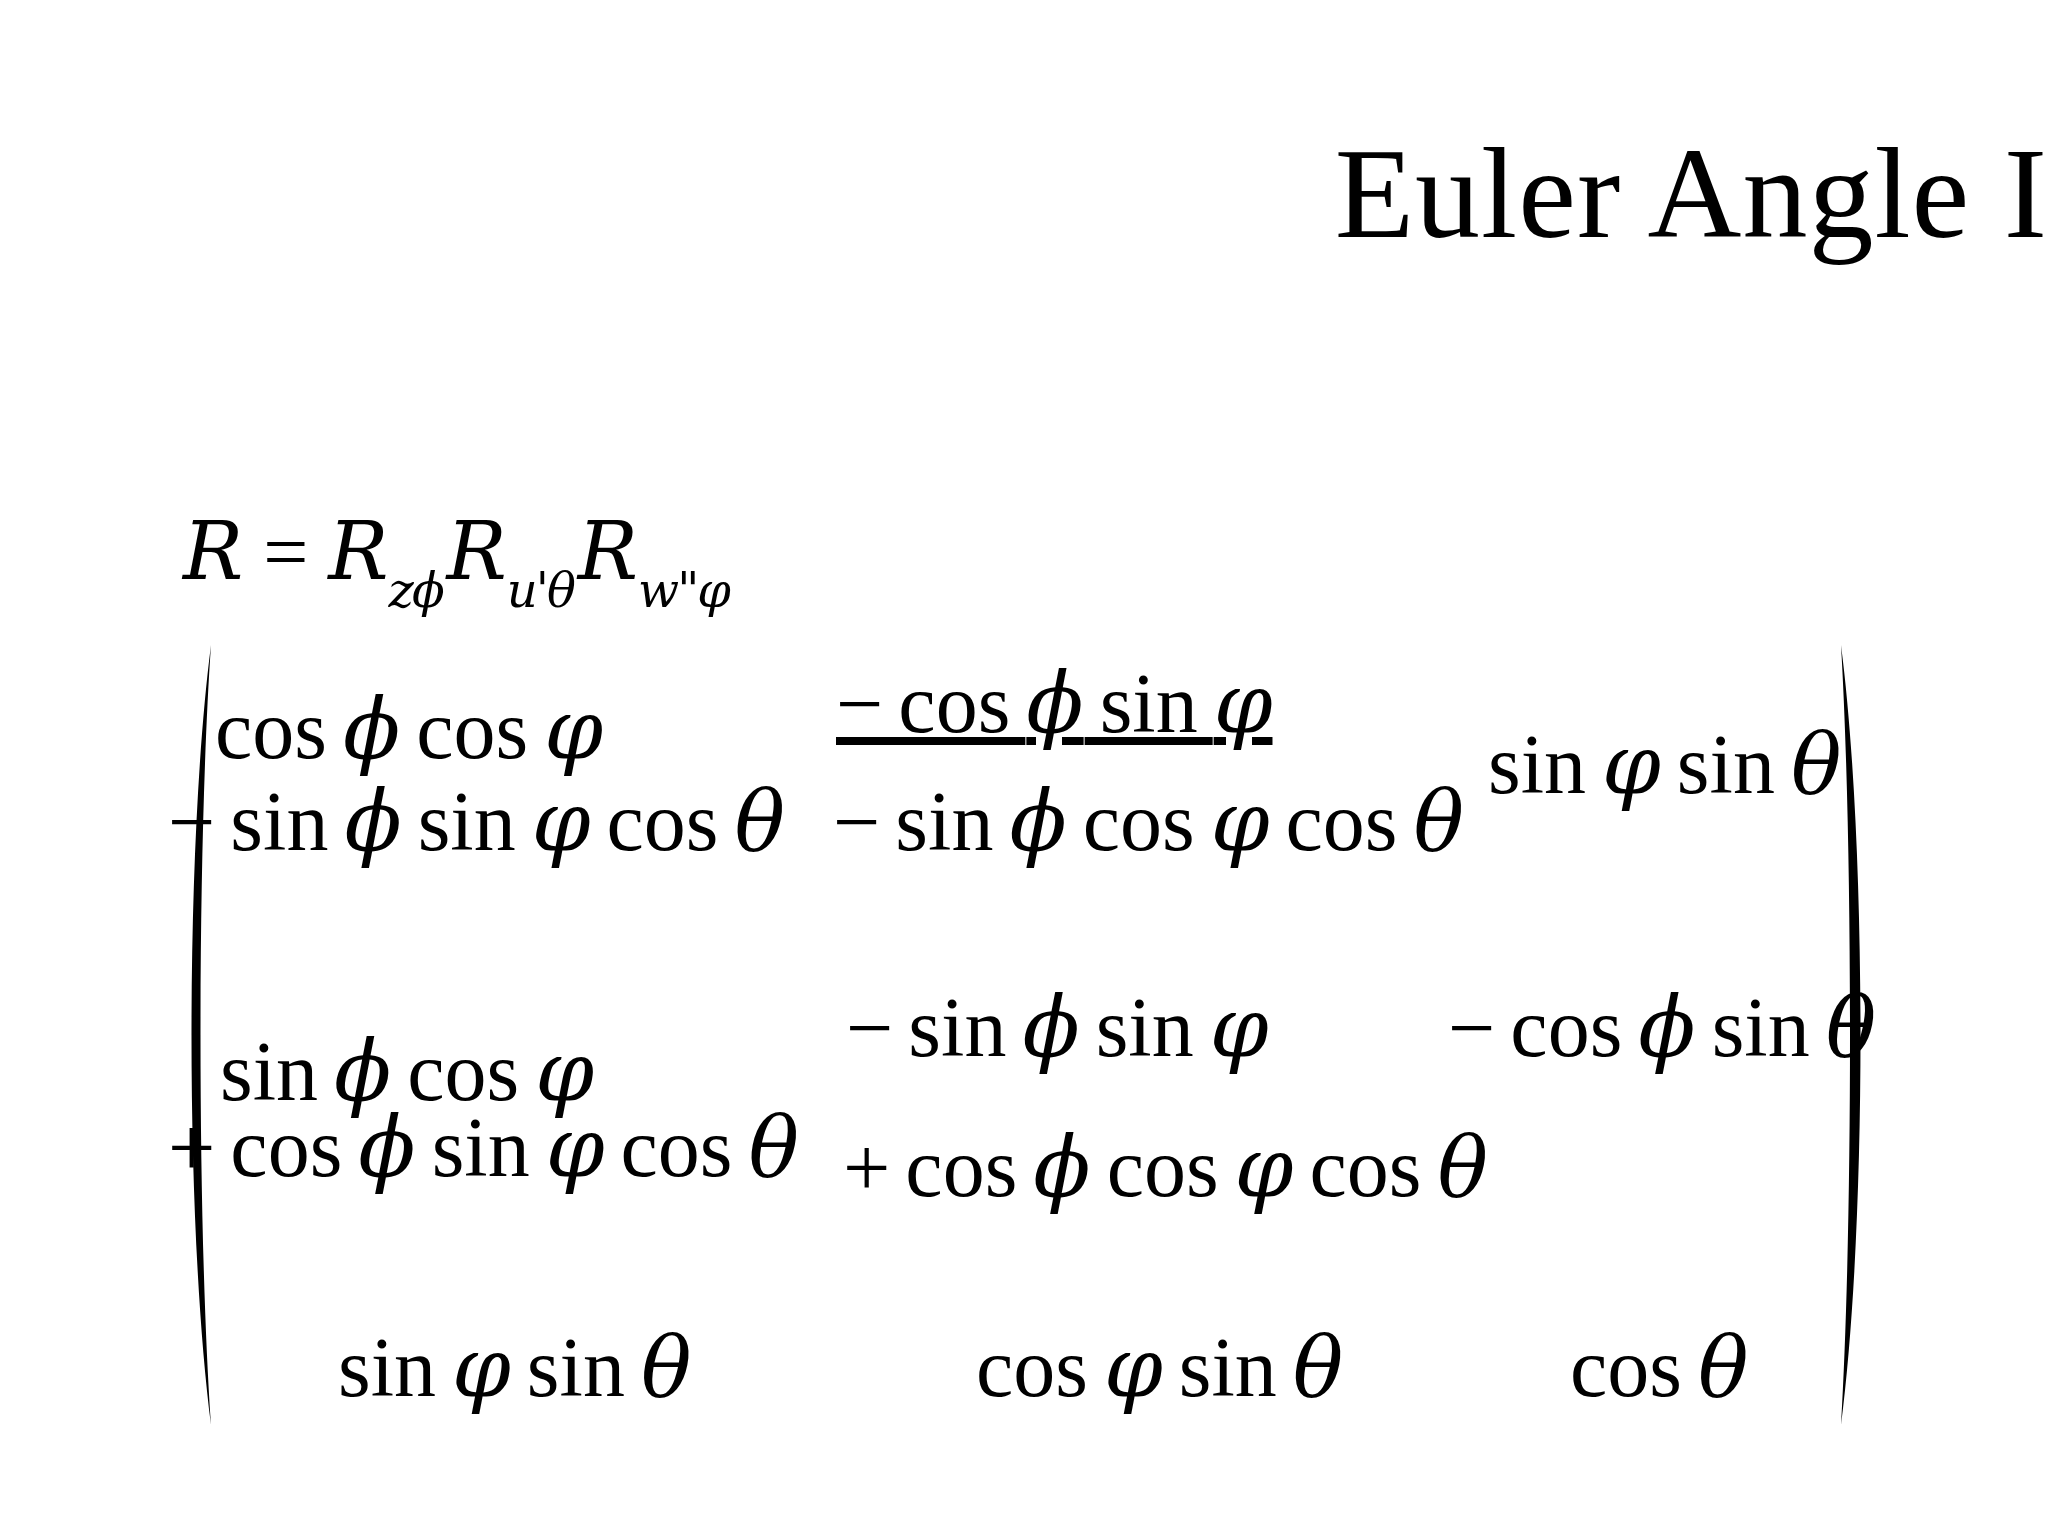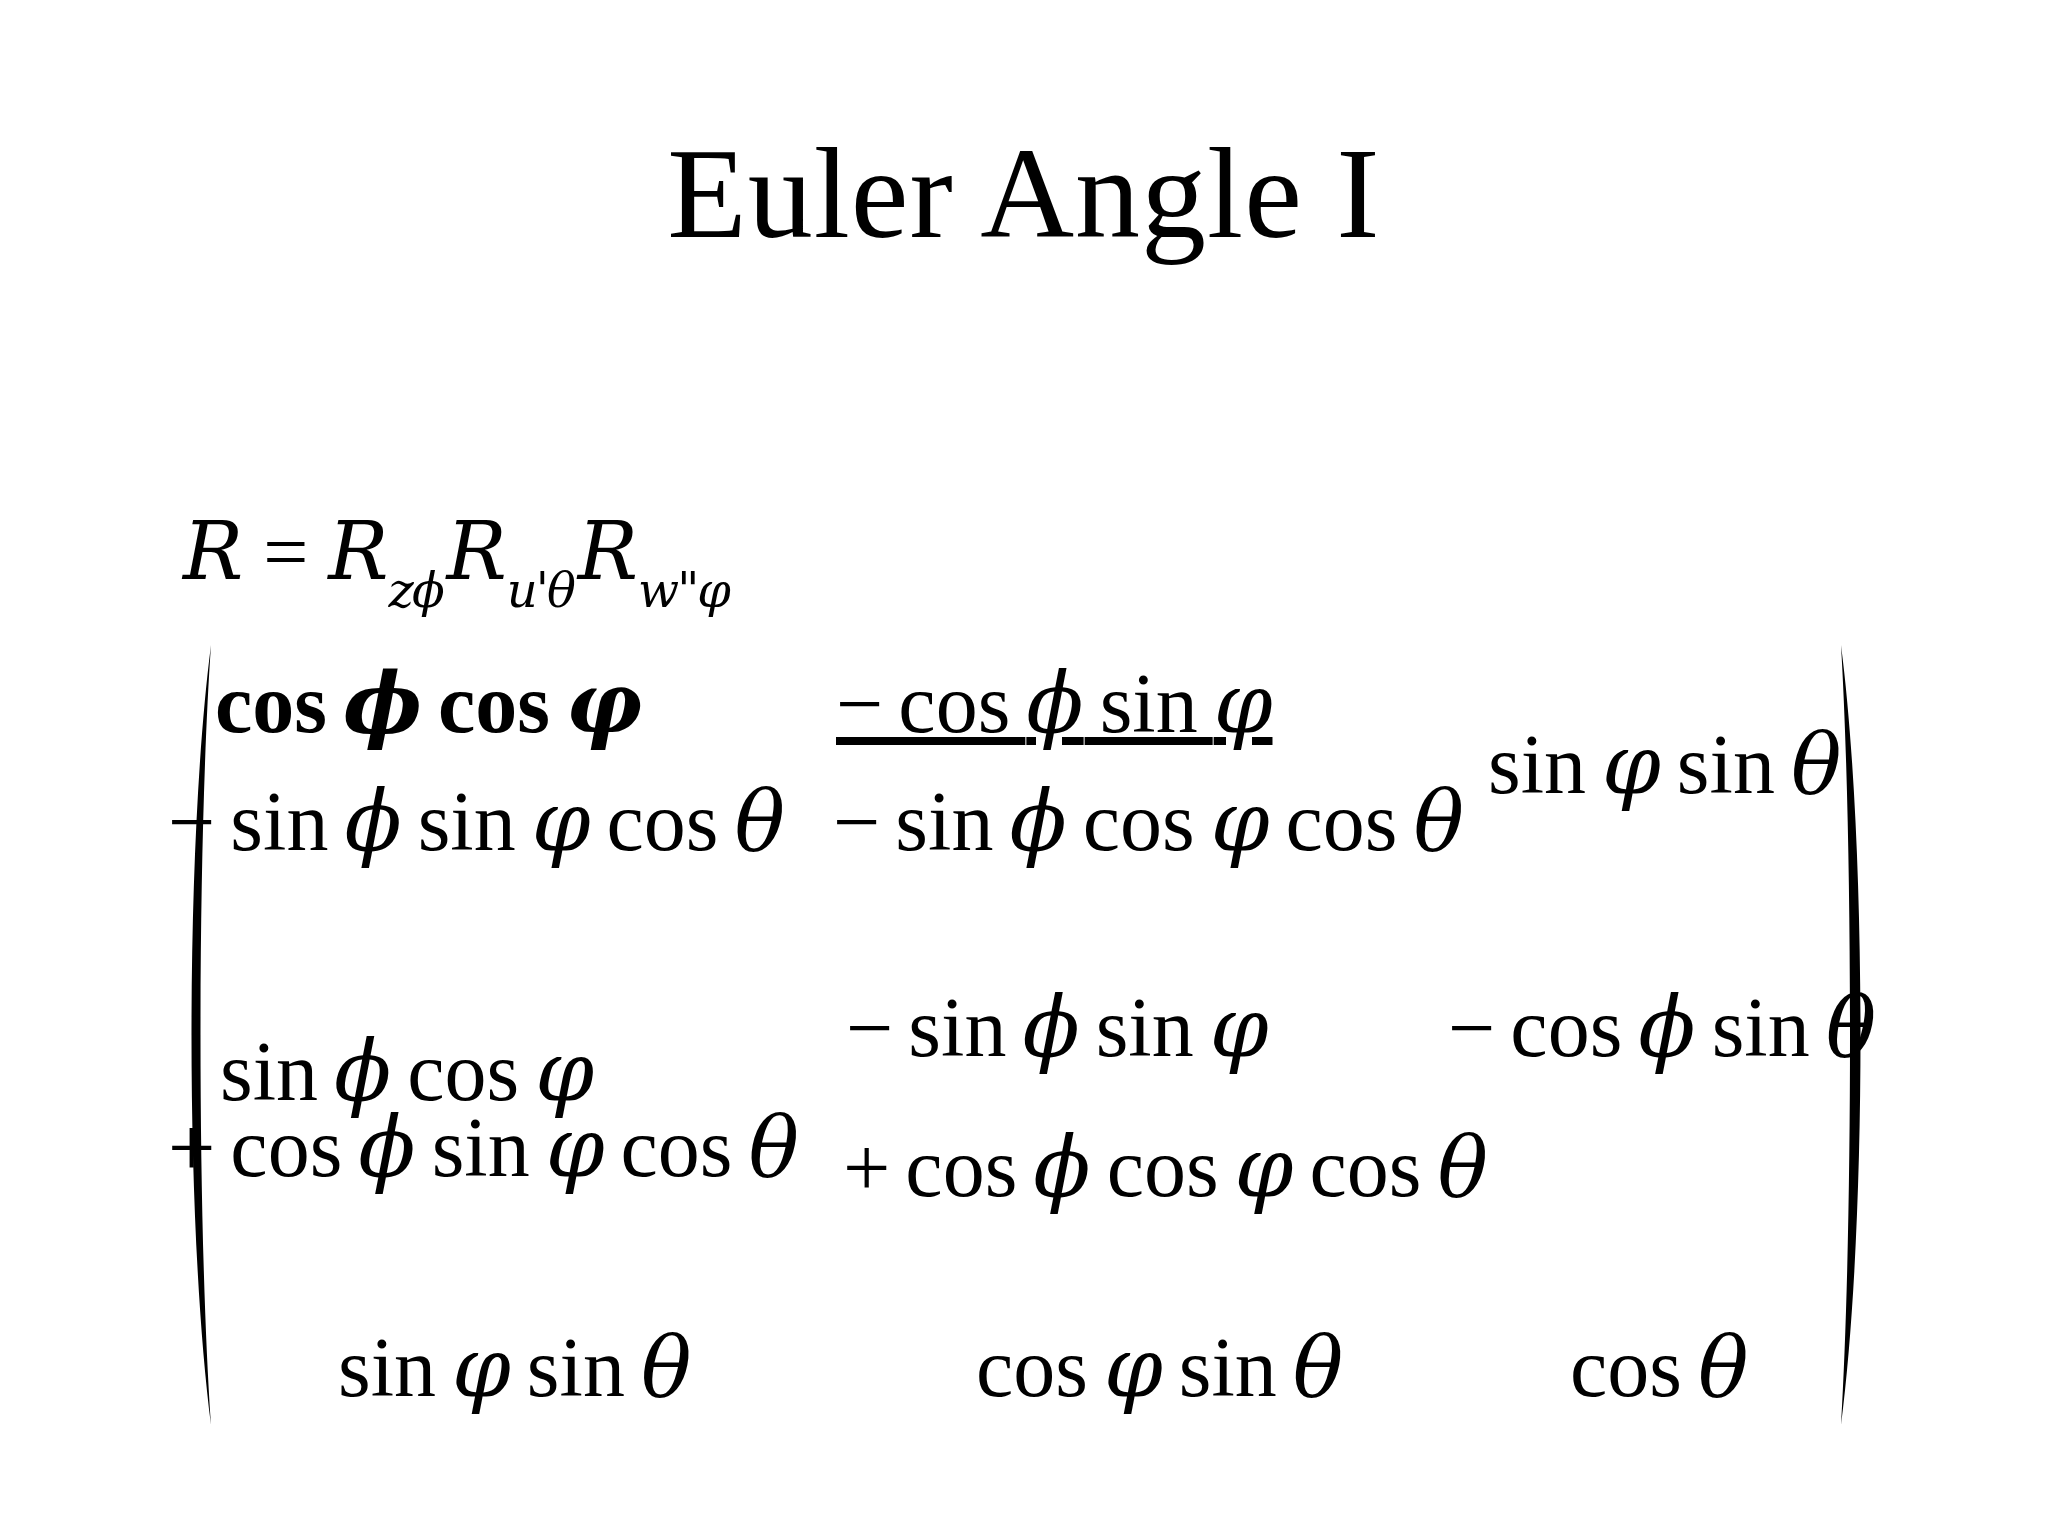--- a/index.html
+++ b/index.html
@@ -3,21 +3,21 @@
 <meta charset="utf-8">
 <style>
   html,body { margin:0; padding:0; background:#ffffff; }
   .slide {
     position:relative; width:2048px; height:1536px;
     background:#ffffff; overflow:hidden; color:#000000;
     font-family:"Liberation Serif","DejaVu Serif",serif;
   }
   .title {
     position:absolute; left:0; right:0; top:128px;
-    margin:0; text-align:center;
+    margin:0; text-align:right;
     font:normal 130px/1 "Liberation Serif","DejaVu Serif",serif;
     letter-spacing:1px; color:#000;
   }
   .subtitle {
     position:absolute; left:208px; top:346px;
     font:normal 68px/1 "Liberation Sans","DejaVu Sans",sans-serif;
     color:#000; white-space:nowrap;
   }
   .equation {
     position:absolute; left:183px; top:512px;
@@ -56,21 +56,21 @@
   <div class="equation"><span class="lhs">R</span><span class="eq-sign">=</span><span id="eq-terms"><span><span class="base">R</span><span class="sub">zϕ</span></span><span><span class="base">R</span><span class="sub">u'θ</span></span><span><span class="base">R</span><span class="sub">w"φ</span></span></span></div>
 
   <div>
     <svg class="paren" style="left:176px; top:642px;" width="40" height="786" viewBox="0 0 40 786" aria-hidden="true">
       <path d="M35 3 C 9 205, 9 581, 35 783 C 21 581, 21 205, 35 3 Z" fill="#000"></path>
     </svg>
     <svg class="paren" style="left:1836px; top:642px;" width="40" height="786" viewBox="0 0 40 786" aria-hidden="true">
       <path d="M5 3 C 31 205, 31 581, 5 783 C 17 581, 17 205, 5 3 Z" fill="#000"></path>
     </svg>
     <div id="matrix-lines">
-        <div class="matrix-line" style="left: 215px; top: 661px; font-weight: bold;">cos <span class="gk">ϕ</span> cos <span class="gk">φ</span></div>
+        <div class="matrix-line" style="left: 215px; top: 687px;">cos <span class="gk">ϕ</span> cos <span class="gk">φ</span></div>
         <div class="matrix-line" style="left: 168px; top: 779px;">− sin <span class="gk">ϕ</span> sin <span class="gk">φ</span> cos <span class="gk">θ</span></div>
         <div class="matrix-line" style="left: 836px; top: 661px; text-decoration: underline;">− cos <span class="gk">ϕ</span> sin <span class="gk">φ</span></div>
         <div class="matrix-line" style="left: 833px; top: 779px;">− sin <span class="gk">ϕ</span> cos <span class="gk">φ</span> cos <span class="gk">θ</span></div>
         <div class="matrix-line" style="left: 1488px; top: 722px;">sin <span class="gk">φ</span> sin <span class="gk">θ</span></div>
         <div class="matrix-line" style="left: 220px; top: 985px; margin-top: 44px;">sin <span class="gk">ϕ</span> cos <span class="gk">φ</span></div>
         <div class="matrix-line" style="left: 168px; top: 1105px;">+ cos <span class="gk">ϕ</span> sin <span class="gk">φ</span> cos <span class="gk">θ</span></div>
         <div class="matrix-line" style="left: 846px; top: 985px;">− sin <span class="gk">ϕ</span> sin <span class="gk">φ</span></div>
         <div class="matrix-line" style="left: 843px; top: 1105px; margin-top: 20px;">+ cos <span class="gk">ϕ</span> cos <span class="gk">φ</span> cos <span class="gk">θ</span></div>
         <div class="matrix-line" style="left: 1448px; top: 985px;">− cos <span class="gk">ϕ</span> sin <span class="gk">θ</span></div>
         <div class="matrix-line" style="left: 338px; top: 1325px;">sin <span class="gk">φ</span> sin <span class="gk">θ</span></div>

